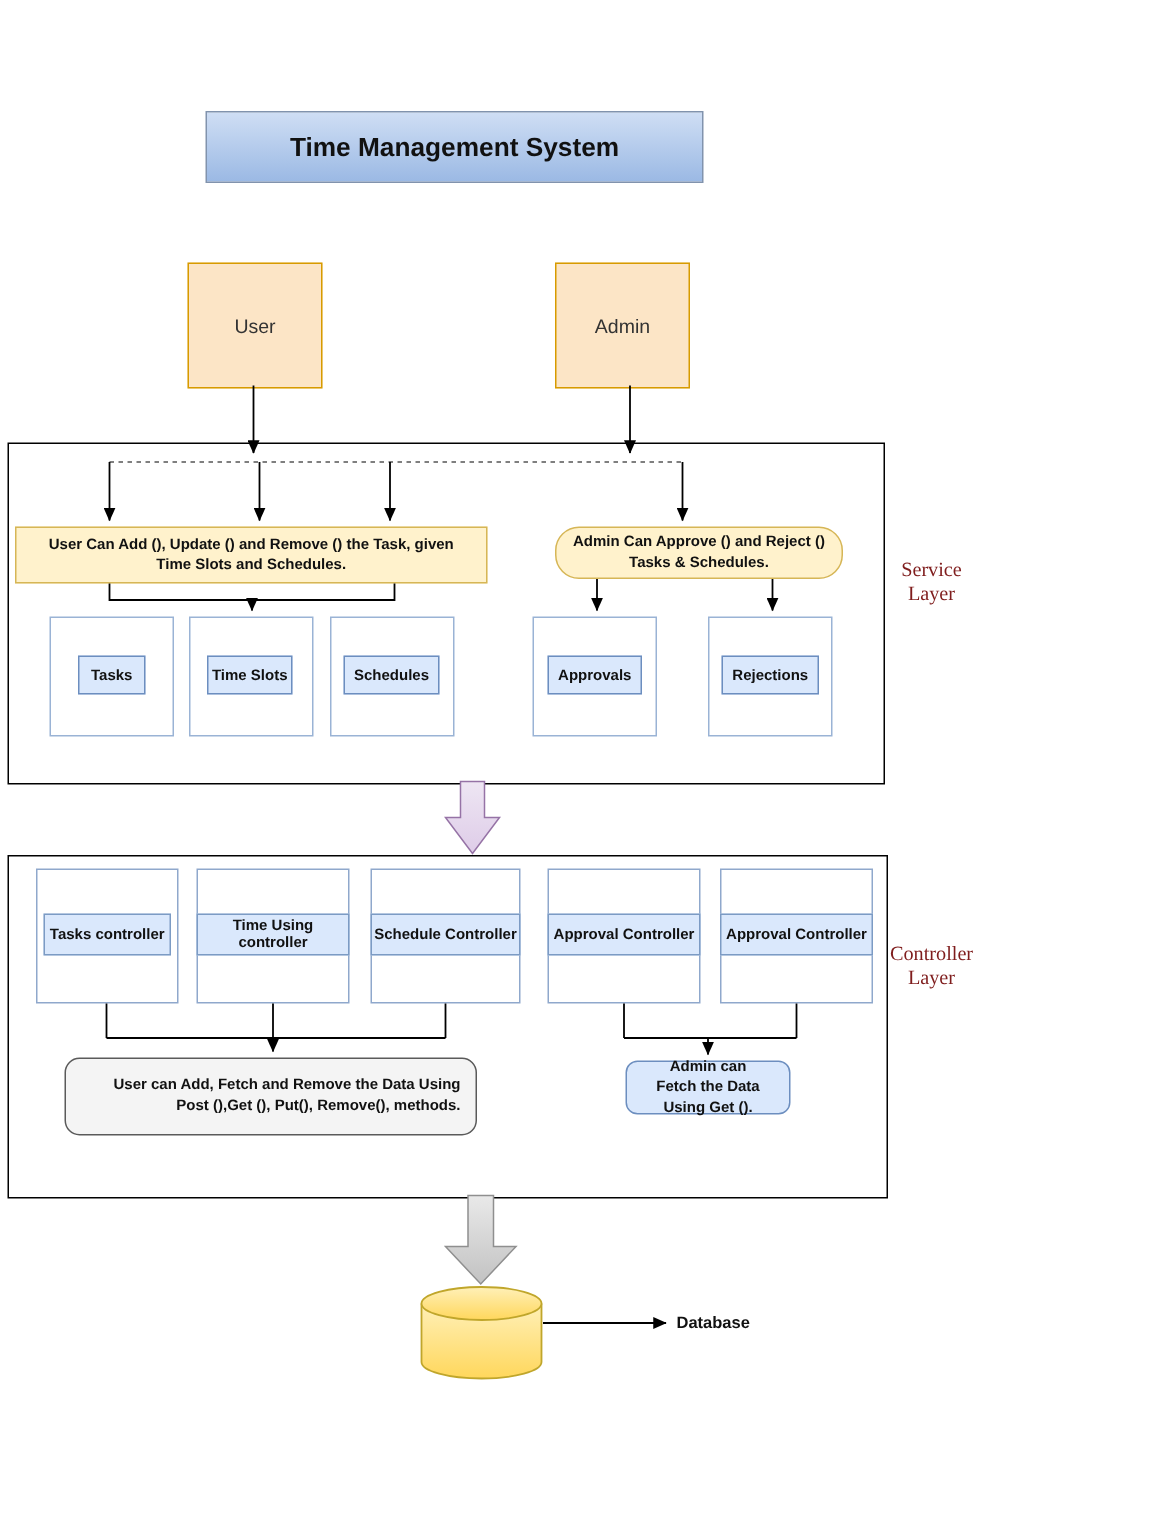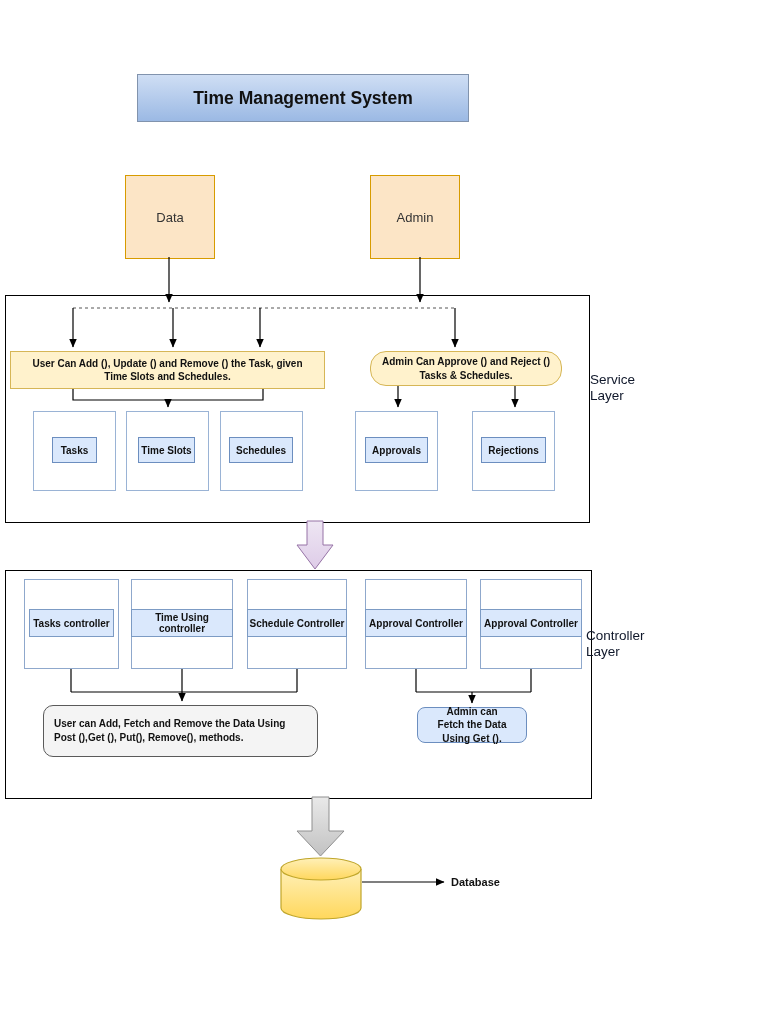--- a/index.html
+++ b/index.html
@@ -22,21 +22,21 @@
     display:flex;align-items:center;justify-content:center;
     font-size:13px;color:#333;
   }
   .actor.user{left:125px;top:175px;}
   .actor.admin{left:370px;top:175px;}
   
   .layer-box{border:1.5px solid #000;background:transparent;}
   .service-layer-box{left:5px;top:295px;width:583px;height:226px;}
   .controller-layer-box{left:5px;top:570px;width:585px;height:227px;}
   .layer-label{
-    font-size:13.5px;color:#0f172a;text-align:left;line-height:1.2;
+    font-size:13.5px;color:#7f1d1d;text-align:center;line-height:1.2;font-family:Liberation Serif, serif;
   }
   .service-layer-label{left:590px;top:372px;width:62px;}
   .controller-layer-label{left:586px;top:628px;width:70px;}
   
   .note{
     background:#fff2cc;border:1px solid #d6b656;
     display:flex;align-items:center;justify-content:center;text-align:center;
     font-size:10px;font-weight:600;color:#111;line-height:1.35;
     box-sizing:border-box;padding:2px 10px;
   }
@@ -61,21 +61,21 @@
     position:absolute;left:-1px;right:-1px;top:29px;height:26px;
     background:#dae8fc;border:1px solid #7c9bc4;
     display:flex;align-items:center;justify-content:center;
     font-size:10px;font-weight:700;color:#111;text-align:center;
   }
   .ctrl-band.inset{left:4px;right:4px;}
   
   .note-gray{
     left:43px;top:705px;width:275px;height:52px;border-radius:10px;
     background:#f4f4f4;border:1px solid #5a5a5a;
-    display:flex;align-items:center;justify-content:center;text-align:left;
+    display:flex;align-items:center;justify-content:center;text-align:right;
     font-size:10px;font-weight:600;color:#111;line-height:1.4;
     box-sizing:border-box;padding:2px 10px;
   }
   .note-blue{
     left:417px;top:707px;width:110px;height:36px;border-radius:8px;
     background:#dae8fc;border:1px solid #6c8ebf;
     display:flex;align-items:center;justify-content:center;text-align:center;
     font-size:10px;font-weight:600;color:#111;line-height:1.35;
     box-sizing:border-box;padding:2px 16px;
   }
@@ -87,21 +87,21 @@
   .database-label{
     left:451px;top:876px;font-size:11px;font-weight:700;color:#111;
   }
   svg.overlay{position:absolute;left:0;top:0;pointer-events:none;}
 </style>
 </head>
 <body>
 
 <div class="abs title-box">Time Management System</div>
 
-<div class="abs actor user">Data</div>
+<div class="abs actor user">User</div>
 <div class="abs actor admin">Admin</div>
 
 <div class="abs layer-box service-layer-box"></div>
 <div class="abs layer-label service-layer-label">Service Layer</div>
 
 <div class="abs note note-user">User Can Add (), Update () and Remove () the Task, given Time Slots and Schedules.</div>
 <div class="abs note note-admin">Admin Can Approve () and Reject () Tasks &amp; Schedules.</div>
 
 <div class="abs entity-outer" style="left:33px"></div>
 <div class="abs entity-outer" style="left:126px"></div>

